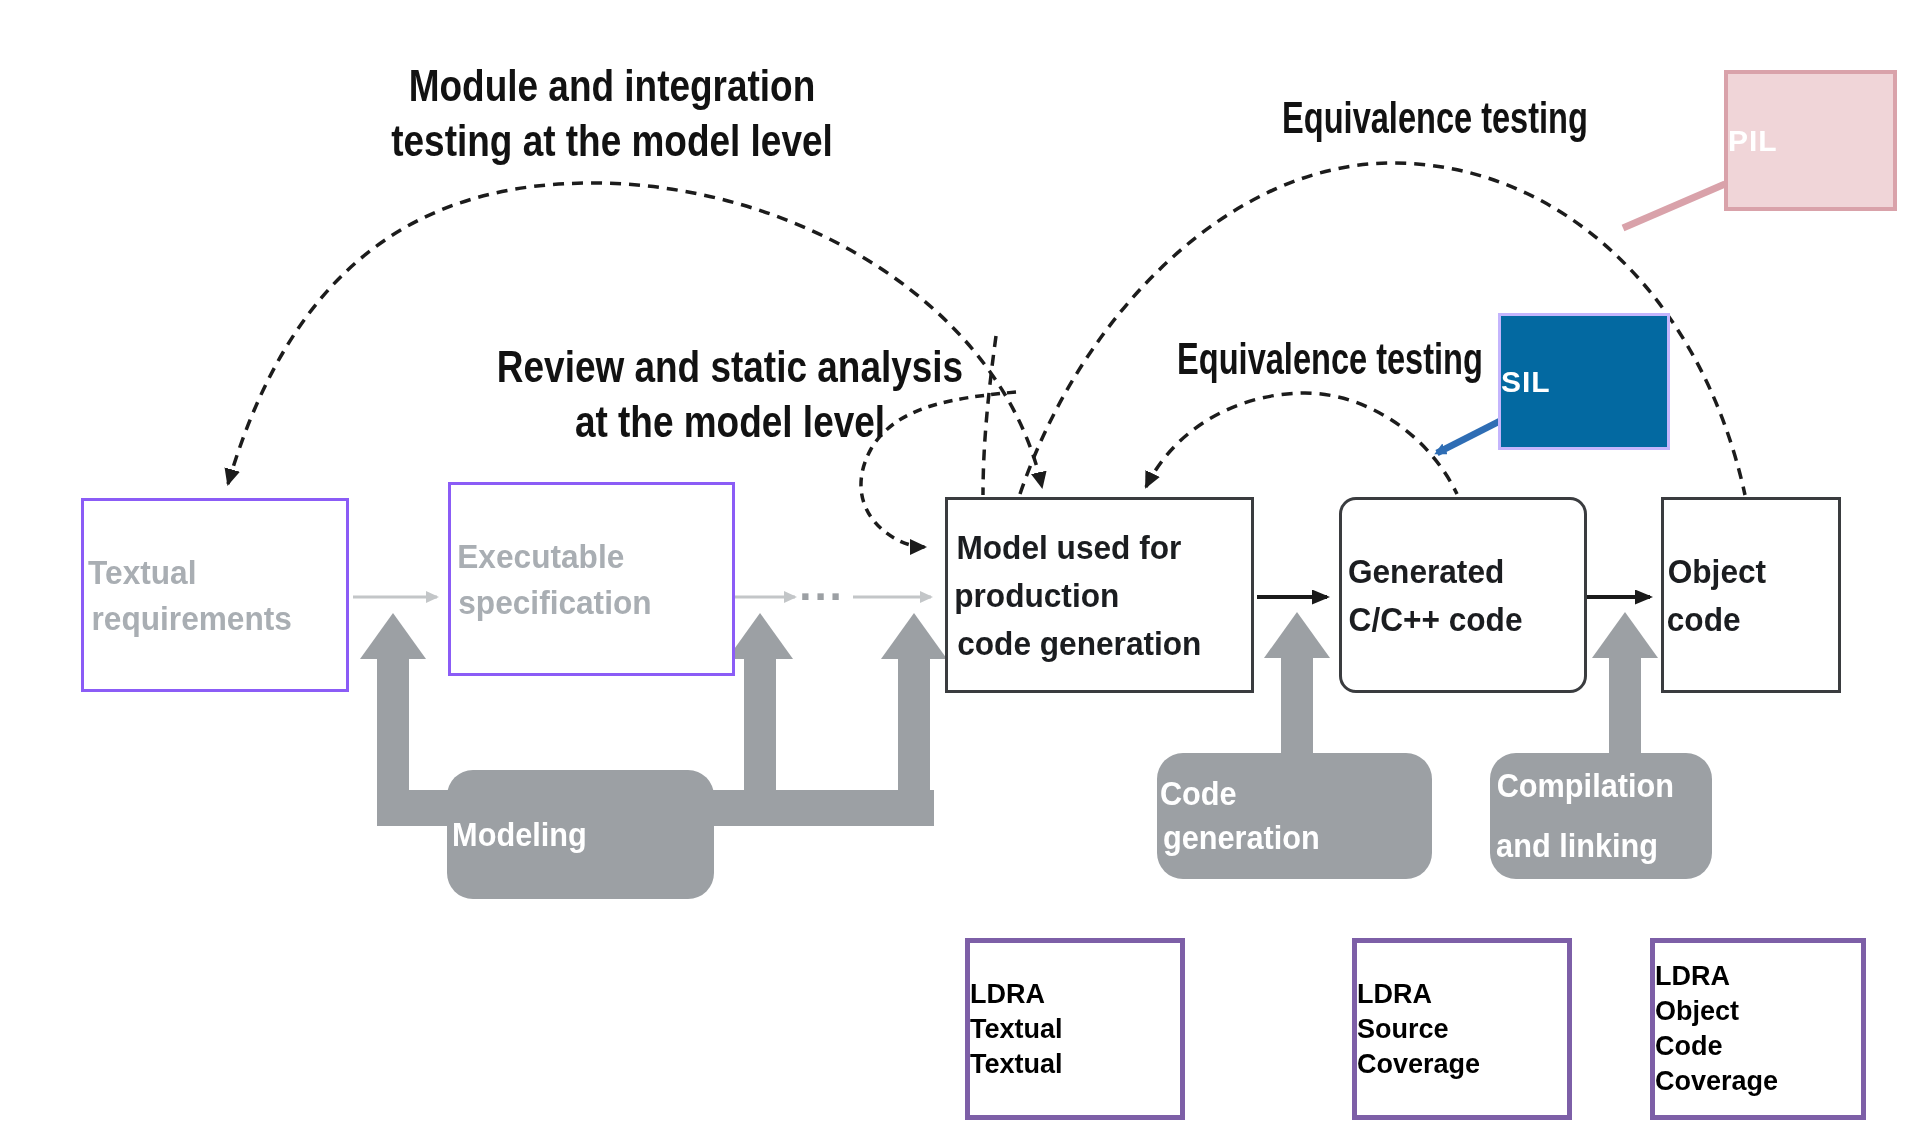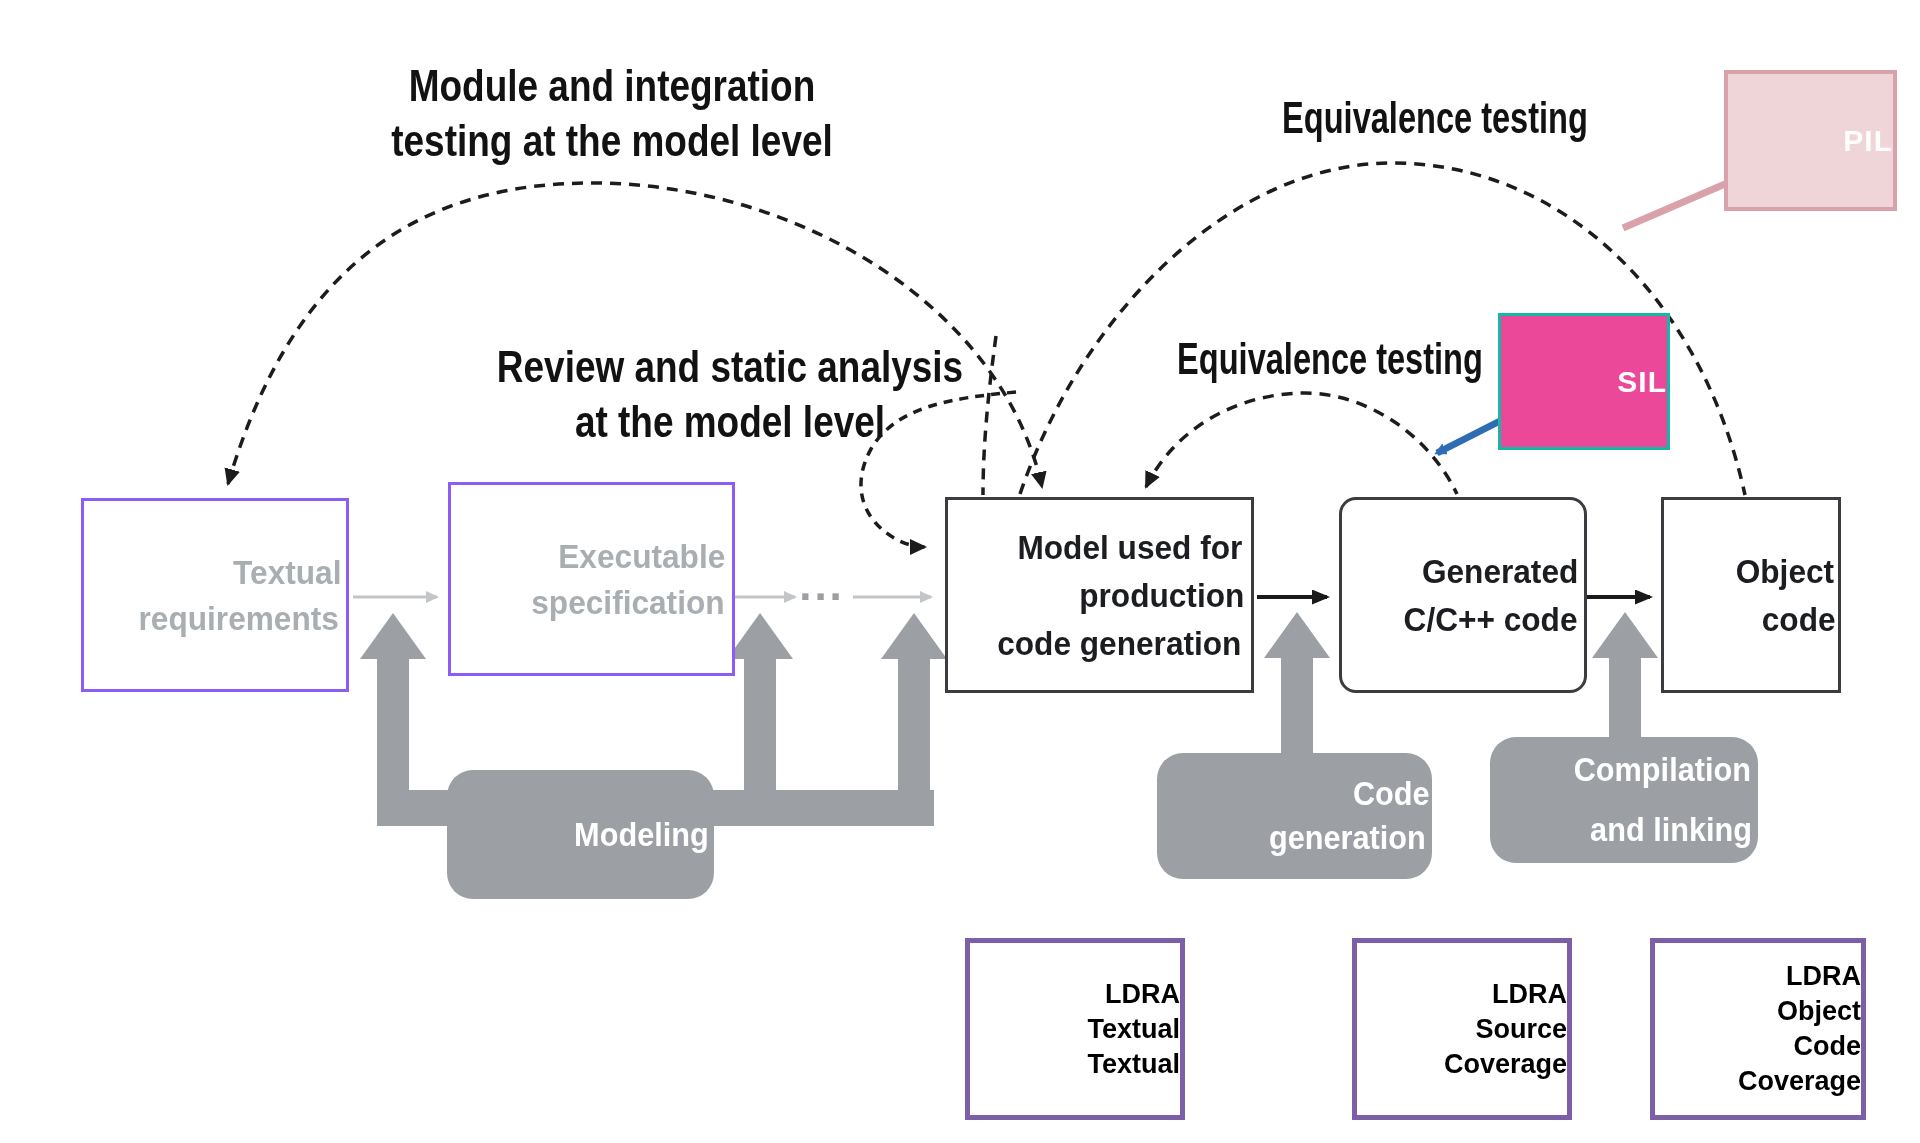--- a/index.html
+++ b/index.html
@@ -4,42 +4,42 @@
 <style>
   html,body { margin:0; padding:0; background:#ffffff; }
   #stage {
     position:relative; width:1920px; height:1143px; overflow:hidden;
     background:#ffffff; font-family:"Liberation Sans", sans-serif;
   }
   #diagram-svg { position:absolute; left:0; top:0; z-index:1; }
 
   .box {
     position:absolute; box-sizing:border-box; display:flex; flex-direction:column;
-    align-items:flex-end; justify-content:center; text-align:center; z-index:2;
+    align-items:flex-start; justify-content:center; text-align:center; z-index:2;
     background:#ffffff;
   }
   .box .ln { transform:scaleX(.93); transform-origin:center; white-space:nowrap; }
 
   .flow-light { border:3px solid #8b5cf6; color:#a9aeb3; font-size:34px; font-weight:600; line-height:46px; }
   .flow-dark  { border:3px solid #3a3c3f; color:#1b1d20; font-size:34px; font-weight:600; line-height:48px; }
 
   .process {
     background:#9ca0a4; border:none; border-radius:26px; color:#ffffff;
     font-size:33px; font-weight:700; line-height:44px;
   }
 
   .ldra {
     border:5px solid #7d5fa7; color:#000000;
     font-size:27px; font-weight:700; line-height:35px;
   }
   .ldra .ln { transform:none; }
 
   .tag { font-size:30px; font-weight:700; letter-spacing:1px; z-index:2; }
   .tag-pil { background:#f0d5d8; border:4px solid #d9a2aa; color:#ffffff; }
-  .tag-sil { background:#ec4899; border:3px solid #14b8a6; color:#ffffff; }
+  .tag-sil { background:#0369a1; border:3px solid #c4b5fd; color:#ffffff; }
 
   .annot {
     position:absolute; z-index:3; color:#121212; font-weight:700; font-size:44px;
     line-height:55px; text-align:center; white-space:nowrap;
     transform:translate(-50%,-50%) scaleX(.84); transform-origin:center;
   }
   .annot-eq { transform:translate(-50%,-50%) scaleX(.74); }
 
   .dots {
     position:absolute; z-index:2; color:#9ca0a4; font-weight:700; font-size:44px;
@@ -137,21 +137,21 @@
     <div class="ln">code</div>
   </div>
 
   <div class="box process" style="left:447px; top:770px; width:267px; height:129px;">
     <div class="ln">Modeling</div>
   </div>
   <div class="box process" style="left:1157px; top:753px; width:275px; height:126px;">
     <div class="ln">Code</div>
     <div class="ln">generation</div>
   </div>
-  <div class="box process" style="left:1490px; top:737px; width:268px; height:126px;gap:16px;">
+  <div class="box process" style="left:1490px; top:753px; width:222px; height:126px;gap:16px;">
     <div class="ln">Compilation</div>
     <div class="ln">and linking</div>
   </div>
 
   <div class="box ldra" style="left:965px; top:938px; width:220px; height:182px;">
     <div class="ln">LDRA</div>
     <div class="ln">Textual</div>
     <div class="ln">Textual</div>
   </div>
   <div class="box ldra" style="left:1352px; top:938px; width:220px; height:182px;">

